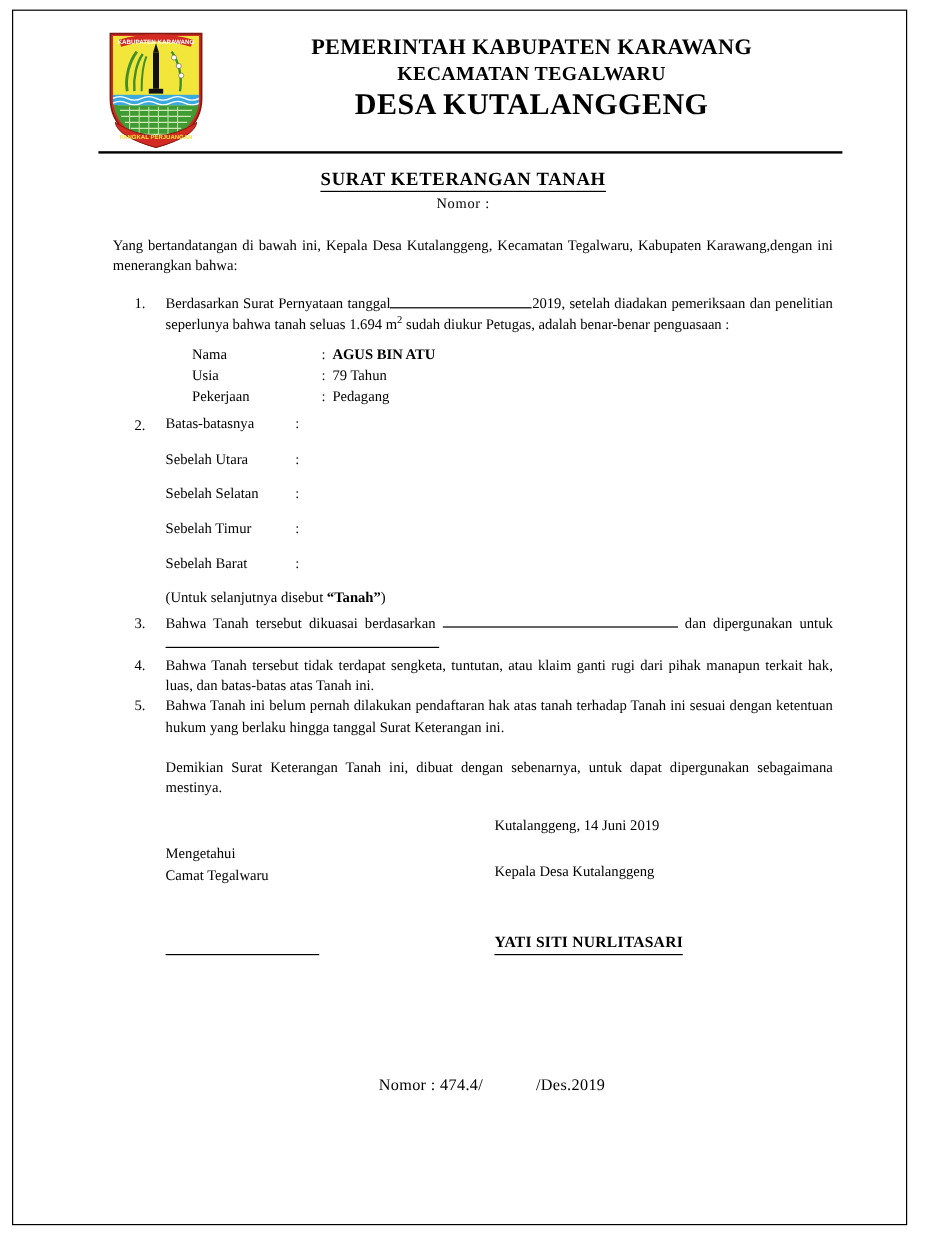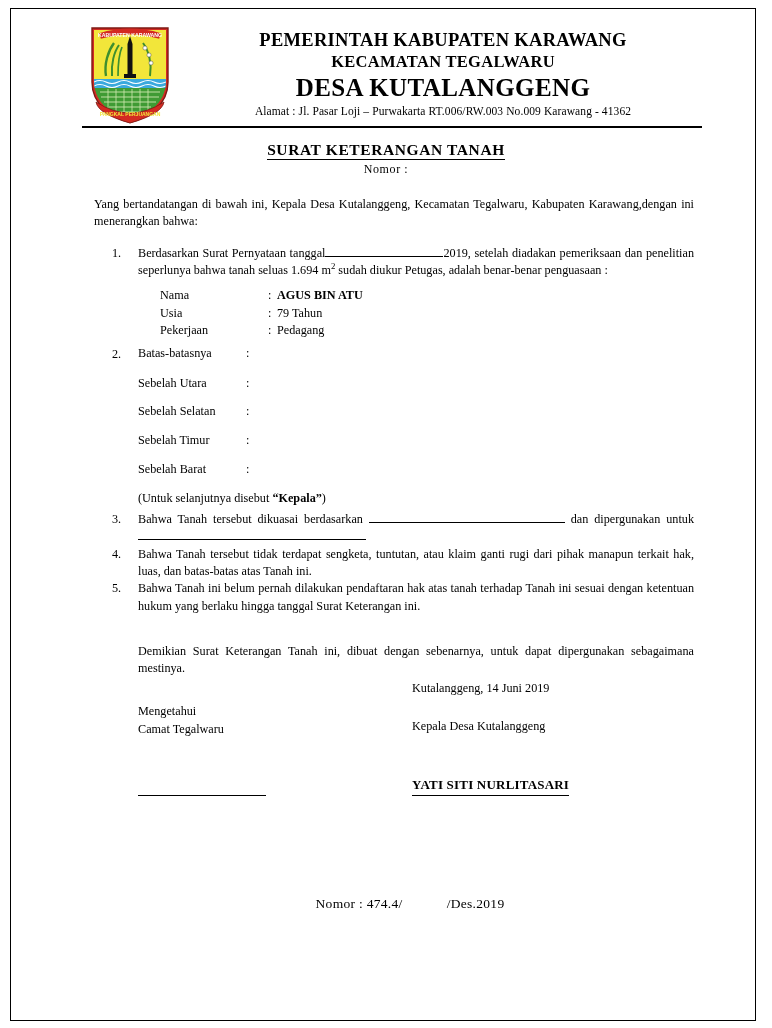--- a/index.html
+++ b/index.html
@@ -192,21 +192,21 @@
     border-bottom: 1.1px solid #000;
     vertical-align: baseline;
     height: 11px;
   }
   .blank-date  { width: 118px; }
   .blank-basis { width: 196px; }
   .blank-use   { width: 228px; }
   .blank-sign  { width: 128px; border-bottom-width: 1.4px; }
 
   .closing {
-    margin-top: 28px;
+    margin-top: 16px;
     margin-left: 44px;
     width: 556px;
   }
 
   
   .sign-area {
     position: absolute;
     left: 94px;
     top: 680px;
     width: 600px;
@@ -335,21 +335,20 @@
 
         <path d="M8 78 Q42 100 76 78 Q74 90 42 99 Q10 90 8 78 Z" fill="#d32a22" stroke="#7e1a14" stroke-width="0.8"></path>
         <text x="42" y="92" font-size="5" fill="#f2e63a" text-anchor="middle" font-family="'Liberation Sans', sans-serif" font-weight="bold">PANGKAL PERJUANGAN</text>
       </svg>
     </div>
 
     <div class="head-text">
       <div class="head-l1">PEMERINTAH KABUPATEN KARAWANG</div>
       <div class="head-l2">KECAMATAN TEGALWARU</div>
       <div class="head-l3">DESA KUTALANGGENG</div>
-      <div class="head-addr">Alamat : Jl. Pasar Loji – Purwakarta RT.006/RW.003 No.009 Karawang - 41362</div>
     </div>
   </div>
   <div class="head-rule"></div>
 
   <div class="doc-title-wrap">
     <div class="doc-title">SURAT KETERANGAN TANAH</div>
     <div class="doc-number">Nomor :</div>
   </div>
 
   <div class="body-wrap">
@@ -407,21 +406,21 @@
               <td class="bd-colon">:</td>
               <td class="bd-value"></td>
             </tr>
             <tr>
               <td class="bd-label">Sebelah Barat</td>
               <td class="bd-colon">:</td>
               <td class="bd-value"></td>
             </tr>
           </tbody>
         </table>
-        <div class="alias-line"><span>(Untuk selanjutnya disebut </span><span class="bold">“Kepala”</span><span>)</span></div>
+        <div class="alias-line"><span>(Untuk selanjutnya disebut </span><span class="bold">“Tanah”</span><span>)</span></div>
       </li>
 
       <li>
         <span class="num">3.</span>
         <div class="para-justify"><span>Bahwa Tanah tersebut dikuasai berdasarkan</span>
           <span class="blank blank-basis"></span>
           <span>dan dipergunakan untuk</span><span class="blank blank-use"></span></div>
       </li>
 
       <li>

